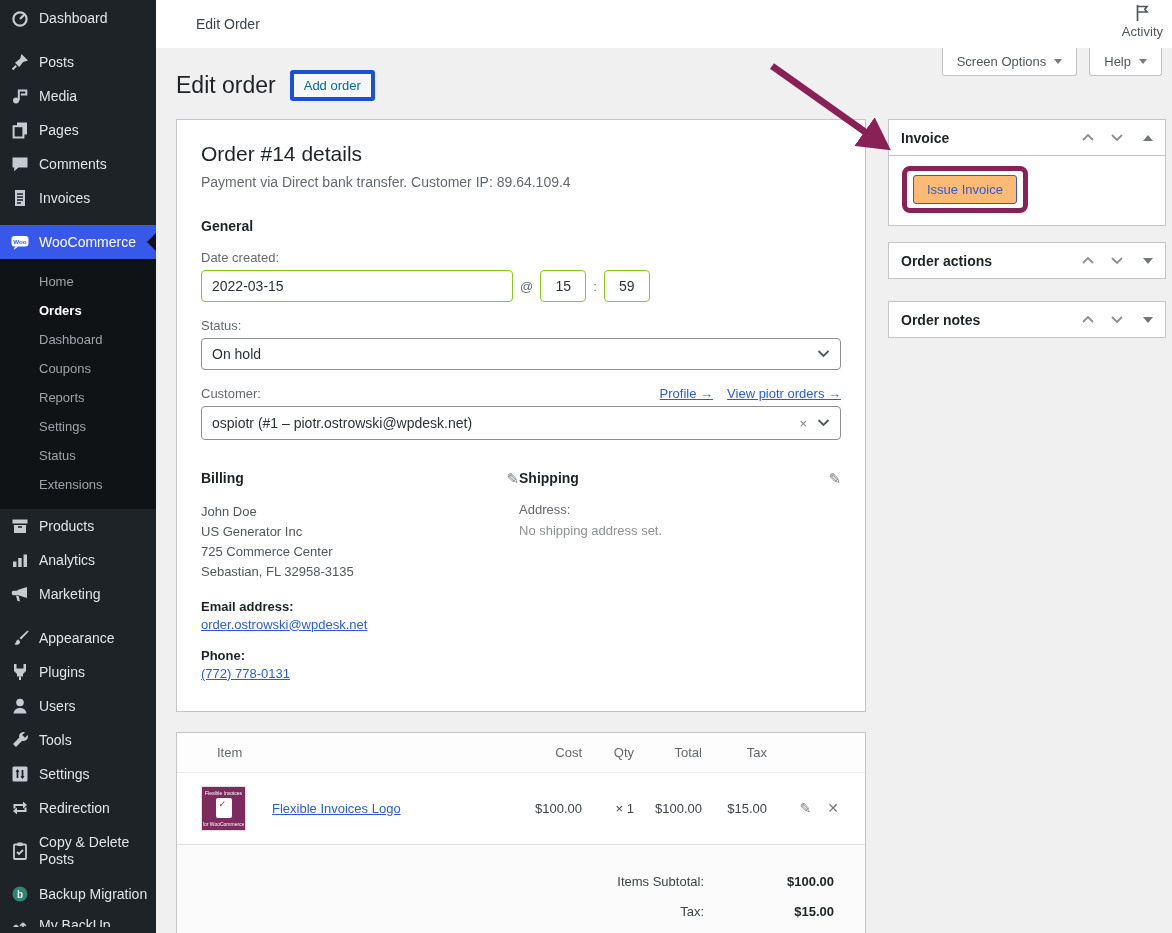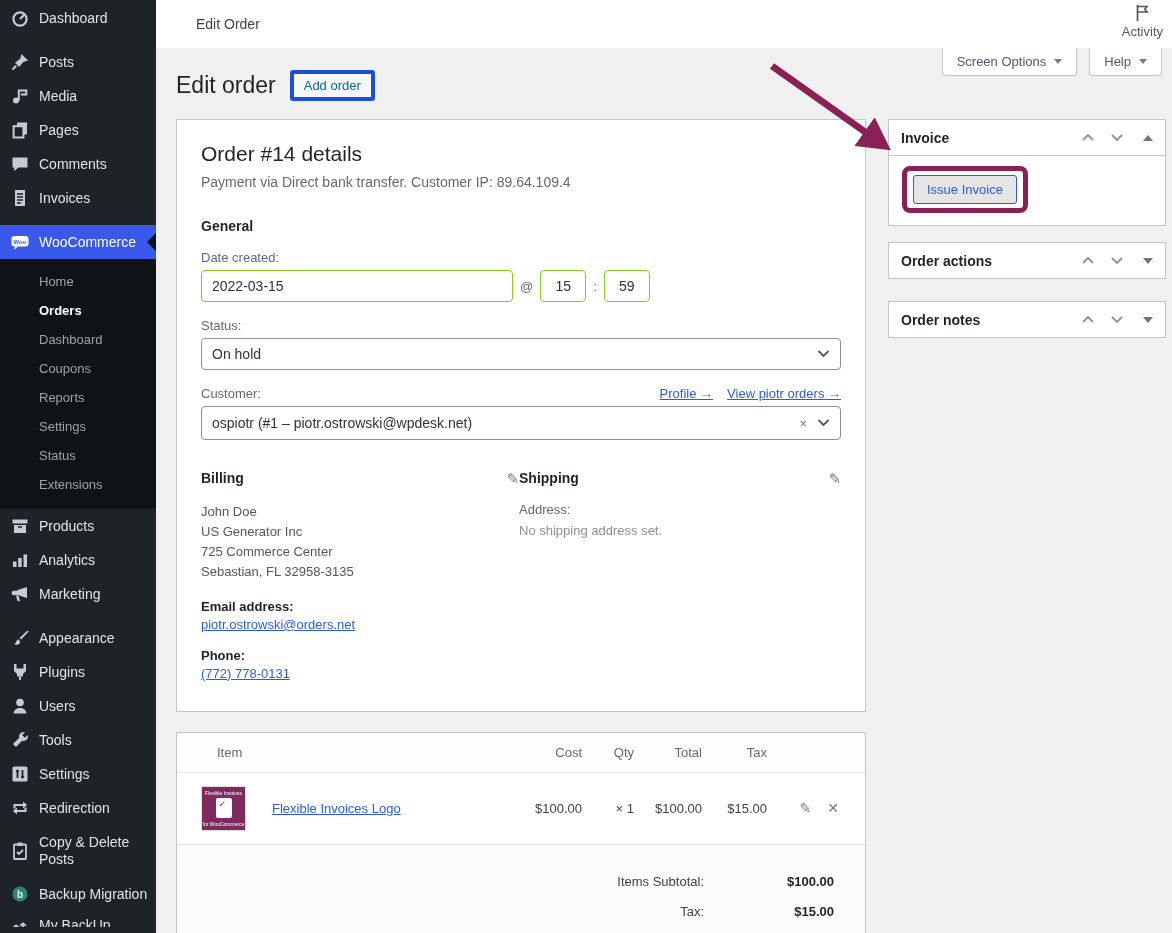--- a/index.html
+++ b/index.html
@@ -144,21 +144,21 @@
   .pb-head { display:flex; align-items:center; padding:8px 12px; height:35px; cursor:pointer; }
   .pb-title { flex:1; font-size:14px; font-weight:bold; color:#1d2327; }
   .pb-ico { display:flex; align-items:center; gap:15px; }
   .pb-ico svg { display:block; }
   .tri-up { width:0; height:0; border-left:5px solid transparent; border-right:5px solid transparent; border-bottom:6px solid #72777c; cursor:pointer; }
   .tri-down { width:0; height:0; border-left:5px solid transparent; border-right:5px solid transparent; border-top:6px solid #72777c; cursor:pointer; }
   .pb-body { border-top:1px solid #c3c4c7; padding:10px 12px 12px; }
   .anno-box { display:inline-block; border:5px solid #8a2156; border-radius:8px; padding:4px 6px; margin-left:1px; }
   .btn-issue {
     display:inline-block; padding:6px 13px; font-size:13px; color:#2c5cde;
-    background:#e5e5e5; border:1px solid #2c5cde; border-radius:3px; cursor:pointer;
+    background:#fdba74; border:1px solid #2c5cde; border-radius:3px; cursor:pointer;
   }
 
   
   .arrow-svg { position:absolute; left:756px; top:54px; width:160px; height:115px; z-index:9; pointer-events:none; }
 </style>
 </head>
 <body>
 
 <aside class="sidebar">
   <div class="mi first">
@@ -422,21 +422,21 @@
           <div class="addr-col-b">
             <div class="addr-head">
               <h3>Billing</h3>
               <span class="pencil">✎</span>
             </div>
             <div class="addr-line">John Doe</div>
             <div class="addr-line">US Generator Inc</div>
             <div class="addr-line">725 Commerce Center</div>
             <div class="addr-line">Sebastian, FL 32958-3135</div>
             <div class="addr-label">Email address:</div>
-            <a class="lnk">piotr.ostrowski@orders.net</a>
+            <a class="lnk">order.ostrowski@wpdesk.net</a>
             <div class="addr-label">Phone:</div>
             <a class="lnk">(772) 778-0131</a>
           </div>
           <div class="addr-col-s">
             <div class="addr-head">
               <h3>Shipping</h3>
               <span class="pencil">✎</span>
             </div>
             <div class="gray-label">Address:</div>
             <div class="muted">No shipping address set.</div>

